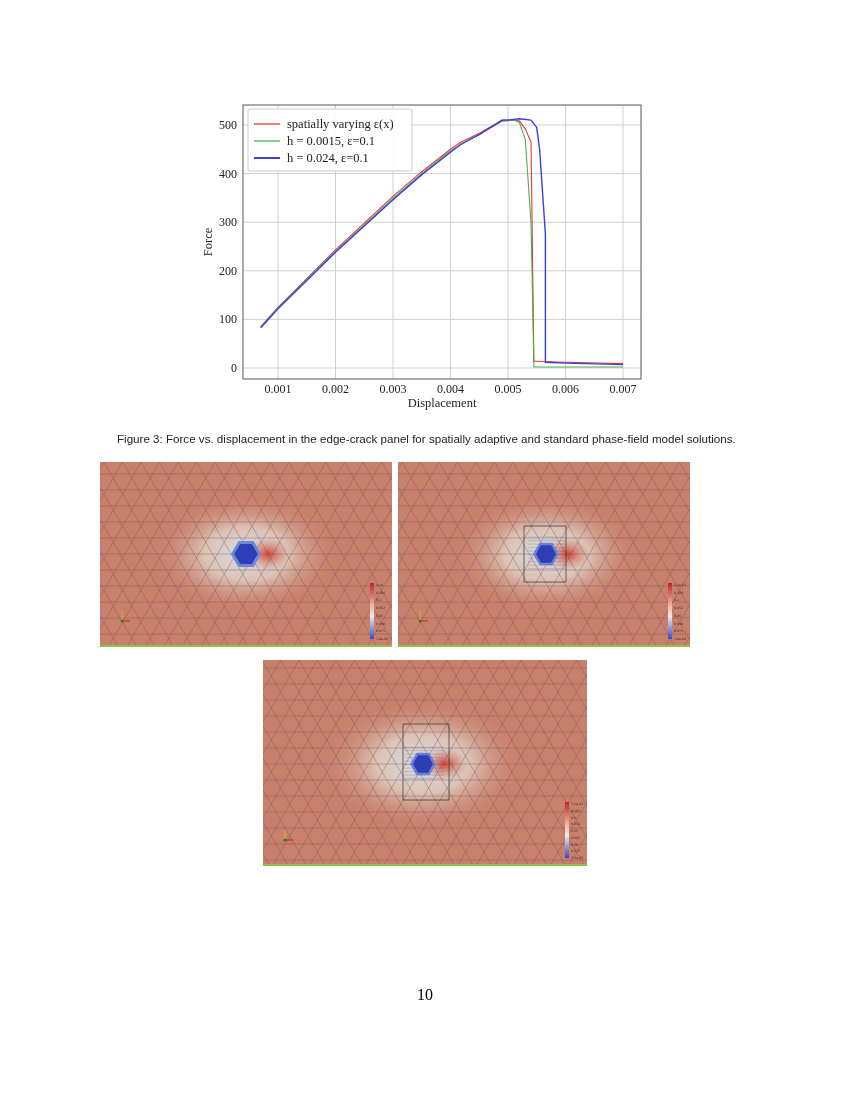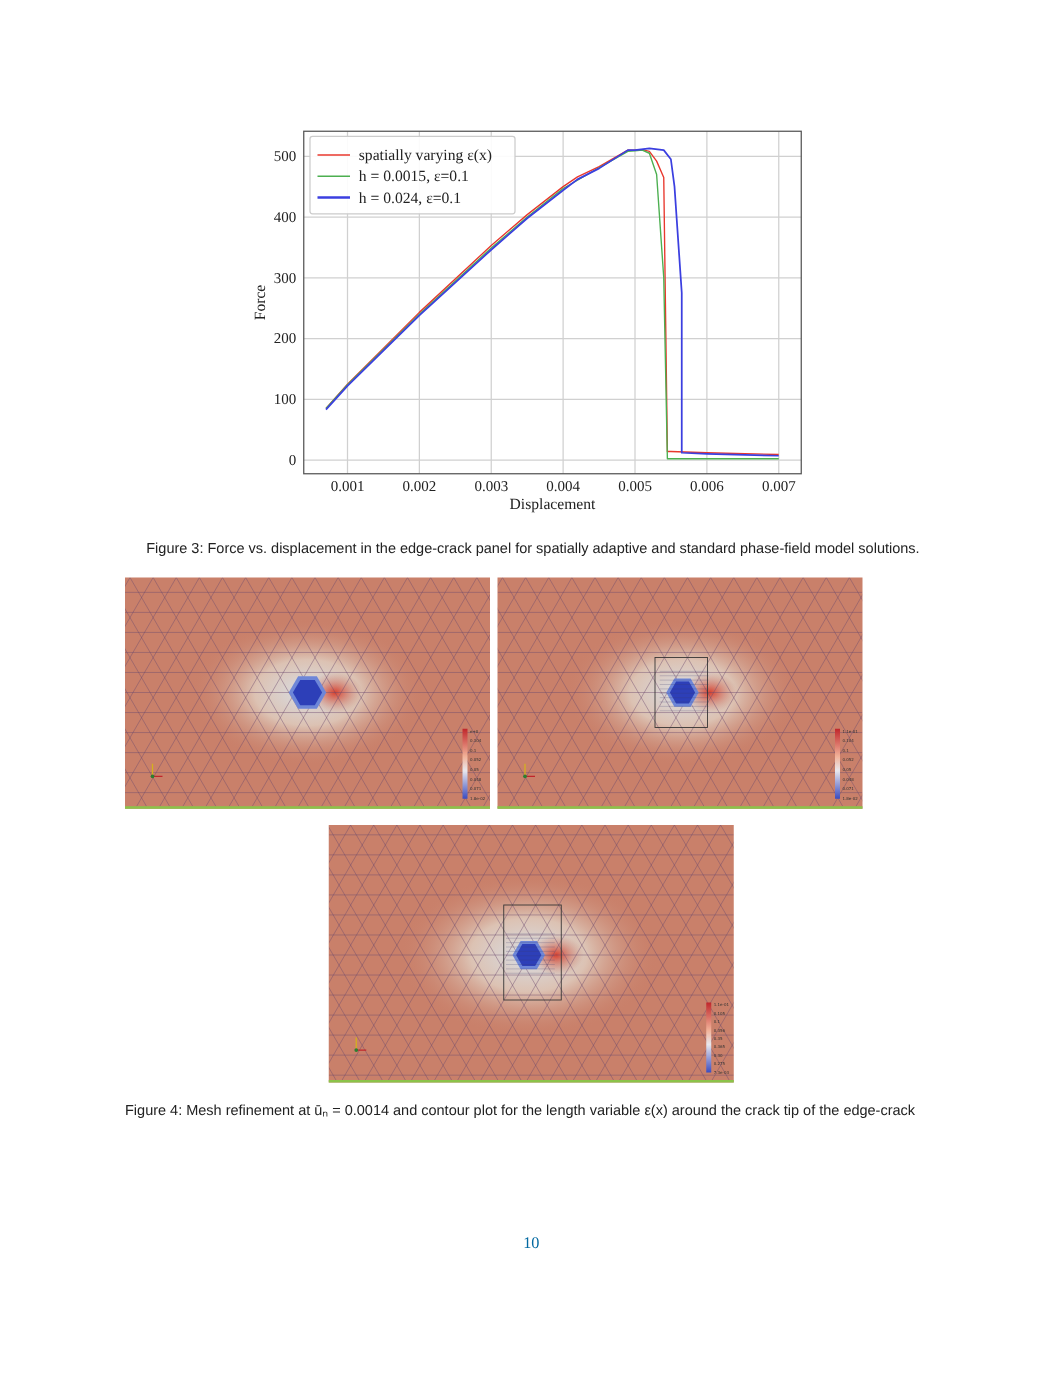--- a/index.html
+++ b/index.html
@@ -2,21 +2,21 @@
 <html><head>
 <meta charset="utf-8">
 <style>
   html, body { margin:0; padding:0; background:#ffffff; }
   body { width:850px; height:1100px; position:relative; font-family:"DejaVu Serif", "Liberation Serif", serif; color:#222; overflow:hidden; }
   .chart-wrap { position:absolute; left:195px; top:95px; width:460px; height:320px; }
   .chart-svg { position:absolute; left:0; top:0; }
   .caption { position:absolute; font-family:Liberation Sans, sans-serif; font-size:11.6px; color:#222; line-height:20px; }
   .cap3 { left:117px; top:429px; width:640px; white-space:nowrap; }
   .cap4 { left:100px; top:879px; width:660px; }
-  .page-num { position:absolute; left:0; width:850px; top:986px; text-align:center; font-family:"Liberation Serif", serif; font-size:13px; color:#0369a1; }
+  .page-num { position:absolute; left:0; width:850px; top:986px; text-align:center; font-family:"Liberation Serif", serif; font-size:16px; color:#000000; }
   .mesh { position:absolute; background:#c9806a; overflow:hidden; border-bottom:2px solid #8bc34a; }
   .mesh svg { position:absolute; left:0; top:0; }
 </style>
 </head>
 <body>
 
 <div class="chart-wrap">
   <svg class="chart-svg" id="chart" width="460" height="320">
       <rect x="48" y="10" width="398" height="274" fill="#fff" stroke="none"></rect>
       <g>
@@ -588,16 +588,15 @@
       <text x="308" y="185.5" font-size="3.2" fill="#333" font-family="DejaVu Sans, sans-serif">0.30</text>
       <text x="308" y="192.25" font-size="3.2" fill="#333" font-family="DejaVu Sans, sans-serif">0.275</text>
       <text x="308" y="199" font-size="3.2" fill="#333" font-family="DejaVu Sans, sans-serif">7.3e-03</text>
       <line x1="22" y1="180" x2="22" y2="170" stroke="#d4b21c" stroke-width="1"></line>
       <line x1="22" y1="180" x2="30" y2="180" stroke="#c0262b" stroke-width="1"></line>
       <circle cx="22" cy="180" r="1.5" fill="#2e7d32"></circle>
     </svg>
   </div>
 
 <div class="caption cap4">
-  <div>Figure 4: Mesh refinement at ūₙ = 0.0014 and contour plot for the length variable ε(x) around the crack tip of the edge-crack</div>
 </div>
 
 <div class="page-num">10</div>
 
 </body></html>

